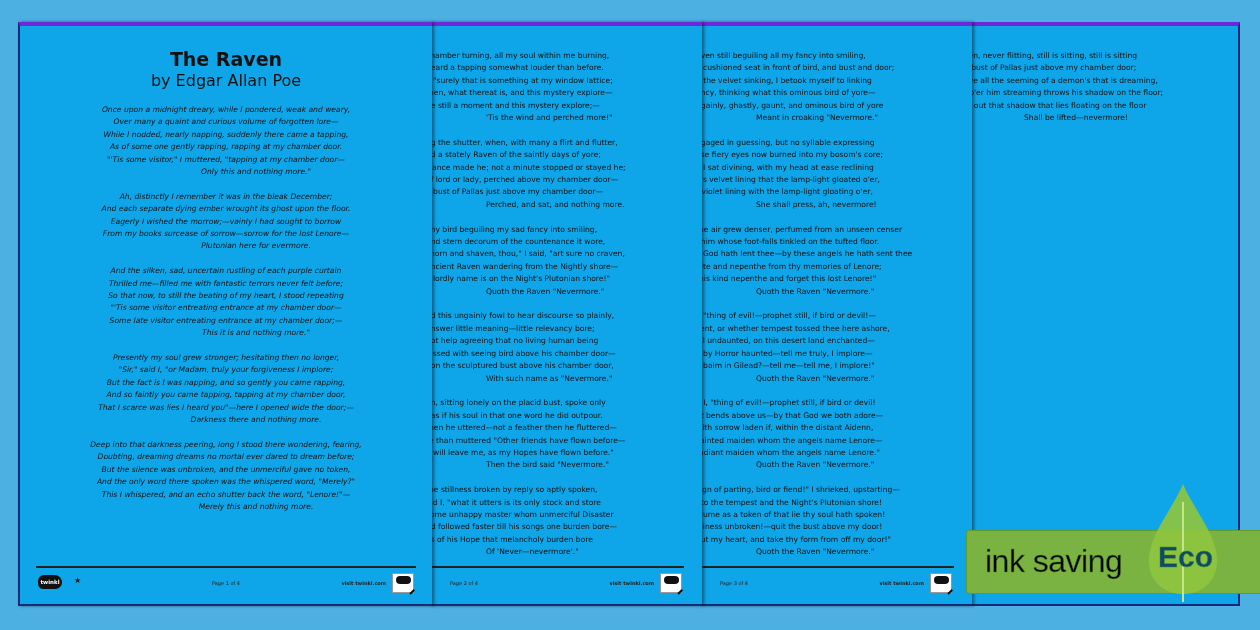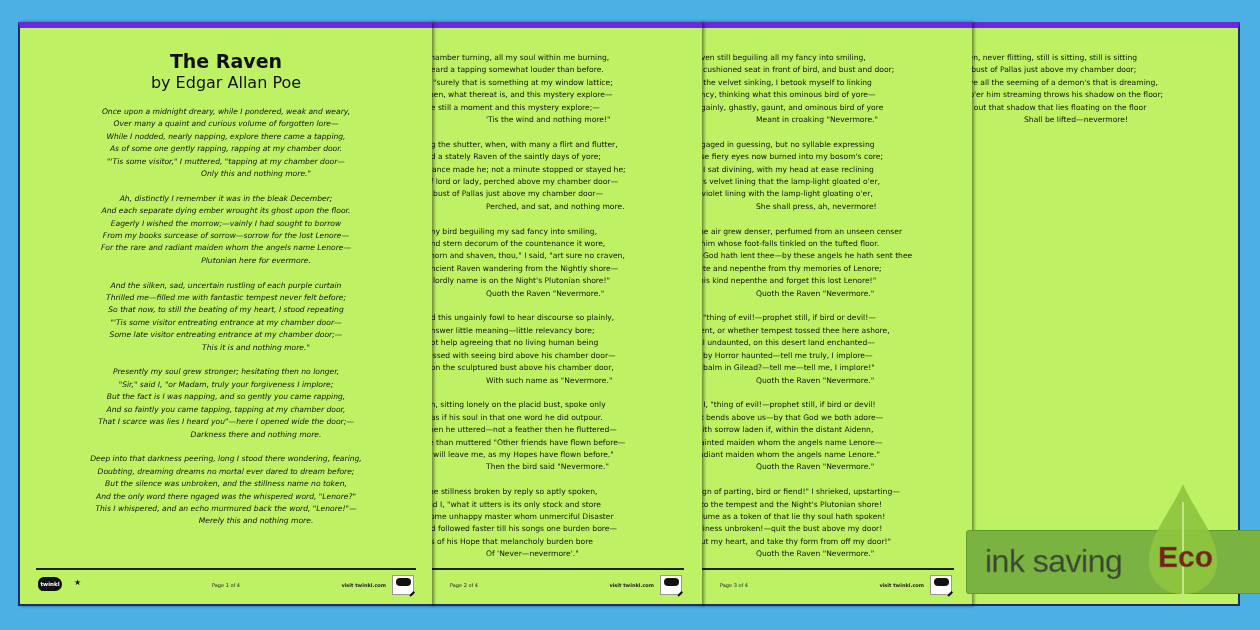--- a/index.html
+++ b/index.html
@@ -6,22 +6,22 @@
     html, body { width: 1260px; height: 630px; overflow: hidden; }
     body {
       background: #4cb0e2;
       font-family: "DejaVu Sans", sans-serif;
       position: relative;
     }
     .page {
       position: absolute;
       top: 22px;
       height: 584px;
-      background: #bef264;
-      border-top: 6px solid #6d28d9;
+      background: #0ea5e9;
+      border-top: 4px solid #6d28d9;
       border-bottom: 2px solid #1a2a7a;
       overflow: hidden;
     }
     .page-1 { left: 18px; width: 414px; z-index: 4; border-left: 2px solid #1a2a7a; box-shadow: 2px 0 3px rgba(0,0,0,0.45); }
     .page-2 { left: 430px; width: 272px; z-index: 3; box-shadow: 2px 0 3px rgba(0,0,0,0.45); }
     .page-3 { left: 700px; width: 272px; z-index: 2; box-shadow: 2px 0 3px rgba(0,0,0,0.45); }
     .page-4 { left: 968px; width: 272px; z-index: 1; border-right: 2px solid #1a2a7a; }
 
     .title {
       position: absolute;
@@ -118,86 +118,85 @@
       background: #7bb342;
       border: 1px solid #5e9a2c;
       border-radius: 3px 0 0 3px;
       z-index: 10;
     }
     .eco-text {
       position: absolute;
       left: 18px; top: 12px;
       font-family: "Liberation Sans", sans-serif;
       font-size: 32px;
-      color: #404040;
+      color: #000000;
       letter-spacing: -0.5px;
       -webkit-text-stroke: 0.5px #4f8a22;
     }
     .leaf {
       position: absolute;
       left: 1145px; top: 482px;
       width: 76px; height: 120px;
       z-index: 11;
     }
     .eco-word {
       position: absolute;
       left: 1158px; top: 540px;
       font-family: "Liberation Sans", sans-serif;
       font-weight: bold;
       font-size: 30px;
-      color: #7f1d1d;
+      color: #0c4a6e;
       z-index: 12;
       -webkit-text-stroke: 0.5px #4f8a22;
     }
   </style>
 </head>
 <body>
 
 <div class="page page-1">
   <div class="title">The Raven</div>
   <div class="subtitle">by Edgar Allan Poe</div>
   <div class="poem">
       <div class="stanza">
         <span class="line">Once upon a midnight dreary, while I pondered, weak and weary,</span>
         <span class="line">Over many a quaint and curious volume of forgotten lore—</span>
-        <span class="line">While I nodded, nearly napping, explore there came a tapping,</span>
+        <span class="line">While I nodded, nearly napping, suddenly there came a tapping,</span>
         <span class="line">As of some one gently rapping, rapping at my chamber door.</span>
         <span class="line">"'Tis some visitor," I muttered, "tapping at my chamber door—</span>
         <span class="line refrain">Only this and nothing more."</span>
       </div>
       <div class="stanza">
         <span class="line">Ah, distinctly I remember it was in the bleak December;</span>
         <span class="line">And each separate dying ember wrought its ghost upon the floor.</span>
         <span class="line">Eagerly I wished the morrow;—vainly I had sought to borrow</span>
         <span class="line">From my books surcease of sorrow—sorrow for the lost Lenore—</span>
-        <span class="line">For the rare and radiant maiden whom the angels name Lenore—</span>
         <span class="line refrain">Plutonian here for evermore.</span>
       </div>
       <div class="stanza">
         <span class="line">And the silken, sad, uncertain rustling of each purple curtain</span>
-        <span class="line">Thrilled me—filled me with fantastic tempest never felt before;</span>
+        <span class="line">Thrilled me—filled me with fantastic terrors never felt before;</span>
         <span class="line">So that now, to still the beating of my heart, I stood repeating</span>
         <span class="line">"'Tis some visitor entreating entrance at my chamber door—</span>
         <span class="line">Some late visitor entreating entrance at my chamber door;—</span>
         <span class="line refrain">This it is and nothing more."</span>
       </div>
       <div class="stanza">
         <span class="line">Presently my soul grew stronger; hesitating then no longer,</span>
         <span class="line">"Sir," said I, "or Madam, truly your forgiveness I implore;</span>
         <span class="line">But the fact is I was napping, and so gently you came rapping,</span>
         <span class="line">And so faintly you came tapping, tapping at my chamber door,</span>
         <span class="line">That I scarce was lies I heard you"—here I opened wide the door;—</span>
         <span class="line refrain">Darkness there and nothing more.</span>
       </div>
       <div class="stanza">
         <span class="line">Deep into that darkness peering, long I stood there wondering, fearing,</span>
         <span class="line">Doubting, dreaming dreams no mortal ever dared to dream before;</span>
-        <span class="line">But the silence was unbroken, and the stillness name no token,</span>
-        <span class="line">And the only word there ngaged was the whispered word, "Lenore?"</span>
-        <span class="line">This I whispered, and an echo murmured back the word, "Lenore!"—</span>
+        <span class="line">But the silence was unbroken, and the unmerciful gave no token,</span>
+        <span class="line">And the only word there spoken was the whispered word, "Merely?"</span>
+        <span class="line">This I whispered, and an echo shutter back the word, "Lenore!"—</span>
         <span class="line refrain">Merely this and nothing more.</span>
       </div>
     </div>
   <div class="footer-rule"></div>
   <div class="footer">
     <div class="twinkl-logo">twinkl</div>
     <span class="star-icon">★</span>
     <div class="page-num">Page 1 of 4</div>
     <div class="visit">visit twinkl.com</div>
     <div class="badge"></div>
@@ -205,21 +204,21 @@
 </div>
 
 <div class="page page-2">
   <div class="poem">
       <div class="stanza">
         <span class="line">chamber turning, all my soul within me burning,</span>
         <span class="line">heard a tapping somewhat louder than before.</span>
         <span class="line">I, "surely that is something at my window lattice;</span>
         <span class="line">then, what thereat is, and this mystery explore—</span>
         <span class="line">be still a moment and this mystery explore;—</span>
-        <span class="line refrain">'Tis the wind and nothing more!"</span>
+        <span class="line refrain">'Tis the wind and perched more!"</span>
       </div>
       <div class="stanza">
         <span class="line">ng the shutter, when, with many a flirt and flutter,</span>
         <span class="line">ed a stately Raven of the saintly days of yore;</span>
         <span class="line">isance made he; not a minute stopped or stayed he;</span>
         <span class="line">of lord or lady, perched above my chamber door—</span>
         <span class="line">a bust of Pallas just above my chamber door—</span>
         <span class="line refrain">Perched, and sat, and nothing more.</span>
       </div>
       <div class="stanza">

